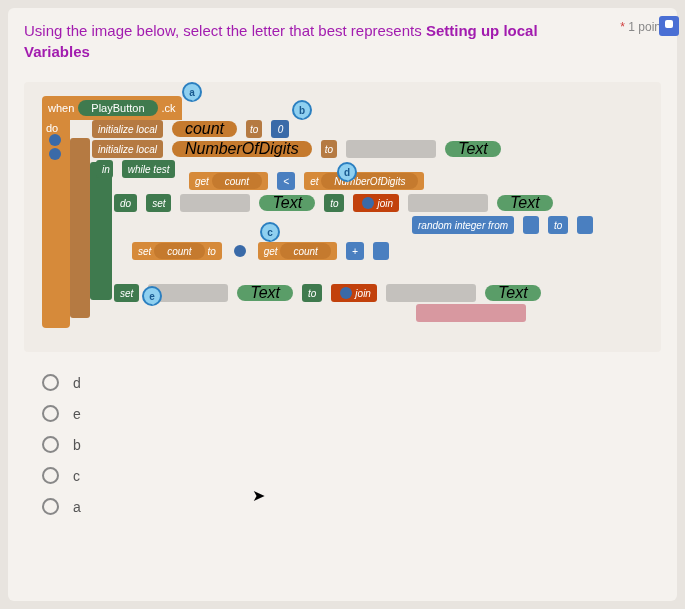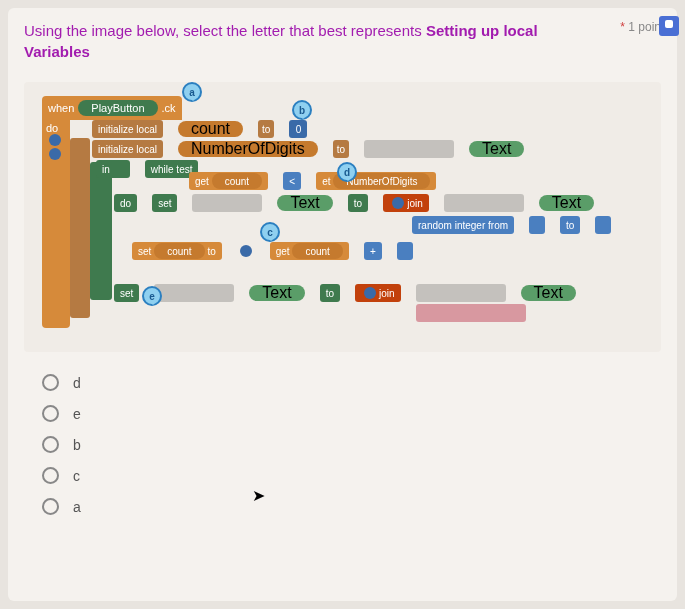--- a/index.html
+++ b/index.html
@@ -29,21 +29,21 @@
   .c-green-d { background: #3f7a4e; }
   .c-red { background: #c2410c; }
   .c-blue { background: #4a7fc0; }
   .c-blue-d { background: #3a6aa8; }
   .c-teal { background: #5aa890; }
   .c-pink { background: #d898a0; }
   .c-slot { background: rgba(0,0,0,0.18); min-width: 50px; }
   .c-num { background: #4a7fc0; border-radius: 3px; min-width: 16px; }
   .small-dot { width: 12px; height: 12px; border-radius: 50%; background: #3a6aa8; display: inline-block; margin: 0 3px; }
 
-  .row { position: absolute; display: flex; align-items: center; gap: 15px; }
+  .row { position: absolute; display: flex; align-items: center; gap: 9px; font-style: italic; }
 
   
   .when-frame { position: absolute; left: 18px; top: 14px; width: 140px; background: #d68a3a; border-radius: 4px 4px 0 0; padding: 4px 6px; font-size: 11px; color: #fff; display:flex; align-items:center; gap:4px;}
   .do-side { position: absolute; left: 18px; top: 36px; width: 28px; height: 210px; background: #d68a3a; border-radius: 0 0 4px 4px; color:#fff; font-size:11px; padding:4px;}
   .inner-side-brown { position: absolute; left: 46px; top: 56px; width: 20px; height: 180px; background: #b57a42; border-radius: 3px; }
   .inner-side-green { position: absolute; left: 66px; top: 80px; width: 22px; height: 138px; background: #3f7a4e; border-radius: 3px; }
 
   
   .options { margin-top: 22px; padding-left: 18px; }
   .opt { display: flex; align-items: center; gap: 14px; margin: 14px 0; font-size: 14px; color: #555; cursor: pointer; }
@@ -106,21 +106,21 @@
 
     <div class="row" style="left:68px; top:58px;">
       <span class="blk c-brown">initialize local</span>
       <span class="pill c-orange-d">NumberOfDigits</span>
       <span class="blk c-brown" style="padding:2px 4px;">to</span>
       <span class="blk c-teal c-slot" style="min-width:90px;"></span>
       <span class="pill c-green">Text</span>
     </div>
 
     <div class="row" style="left:72px; top:78px;">
-      <span class="blk c-green-d" style="padding-right:20px;">in</span>
+      <span class="blk c-green-d" style="padding-right:3px;">in</span>
       <span class="blk c-green-d">while  test</span>
     </div>
     <div class="row" style="left:165px; top:90px;">
       <span class="blk c-orange"><span>get</span>&nbsp;<span class="pill c-orange-d">count</span></span>
       <span class="blk c-blue" style="min-width:18px;justify-content:center;">&lt;</span>
       <span class="blk c-orange"><span>et</span>&nbsp;<span class="pill c-orange-d">NumberOfDigits</span></span>
     </div>
 
     <div class="row" style="left:90px; top:112px;">
       <span class="blk c-green-d">do</span>

